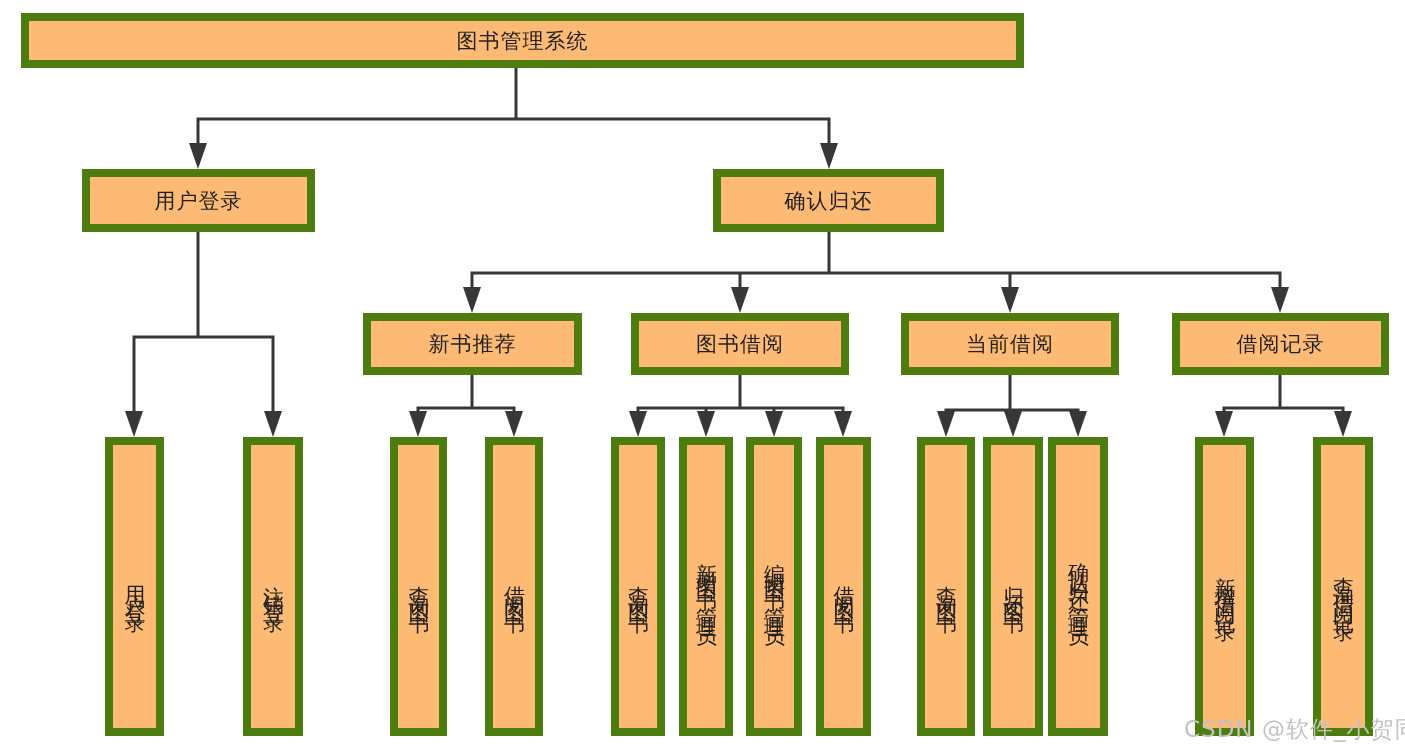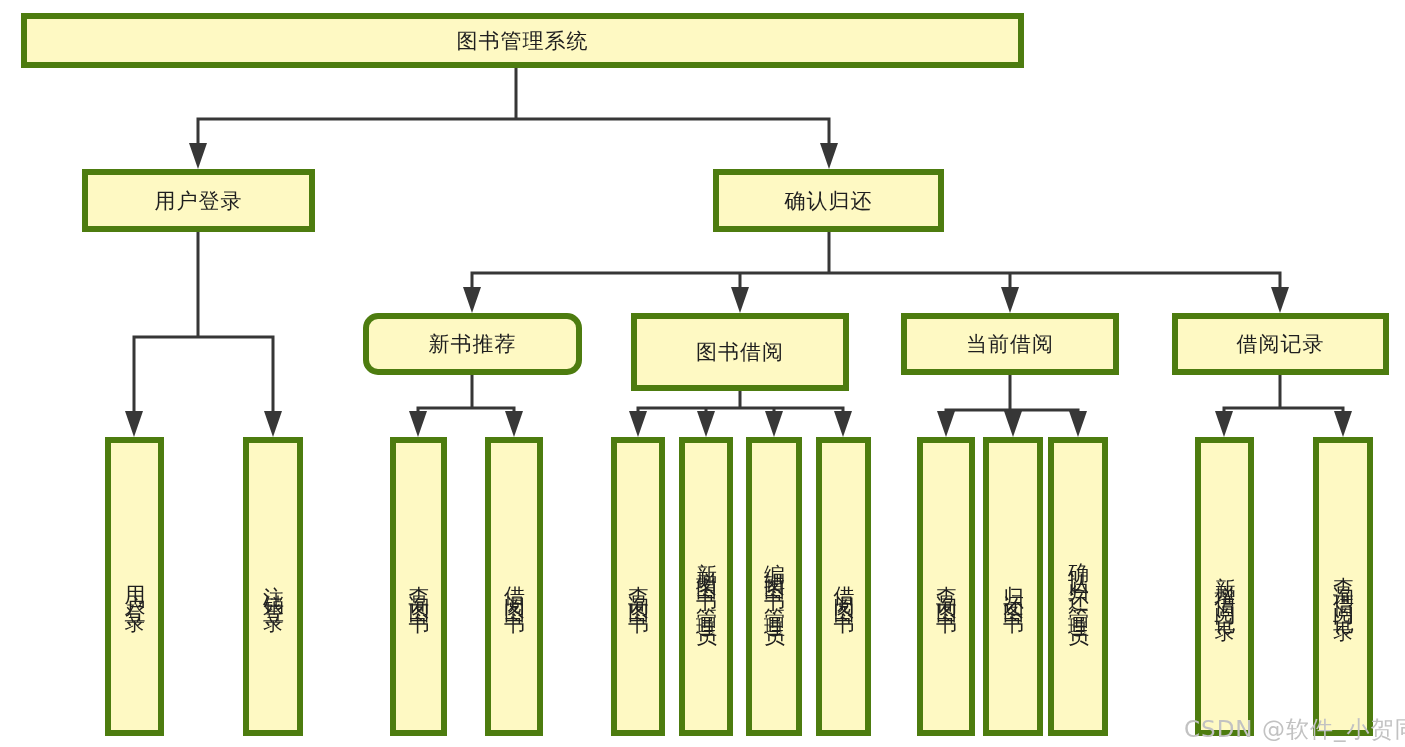--- a/index.html
+++ b/index.html
@@ -12,22 +12,22 @@
     overflow: hidden;
   }
   .wires {
     position: absolute;
     left: 0; top: 0;
     z-index: 1;
   }
   .node {
     position: absolute;
     box-sizing: border-box;
-    border: 6px solid #4d7c0f;
-    background: #fef9c3;
+    border: 8px solid #4d7c0f;
+    background: #fdba74;
     display: flex;
     align-items: center;
     justify-content: center;
     color: #1f1f1f;
     font-size: 21px;
     letter-spacing: 1px;
     z-index: 2;
     white-space: nowrap;
   }
   .leaf { z-index: 2; }
@@ -93,22 +93,22 @@
       <polygon points="1215,411 1233,411 1224,437"></polygon>
       <polygon points="1334,411 1352,411 1343,437"></polygon>
     </g>
   </svg>
 
   <div class="node" style="left:21px; top:13px; width:1003px; height:55px;">图书管理系统</div>
 
   <div class="node" style="left:82px; top:169px; width:233px; height:63px;">用户登录</div>
   <div class="node" style="left:713px; top:169px; width:231px; height:63px;">确认归还</div>
 
-  <div class="node" style="left:363px; top:313px; width:219px; height:62px;border-radius:15px;">新书推荐</div>
-  <div class="node" style="left:631px; top:313px; width:218px; height:78px;">图书借阅</div>
+  <div class="node" style="left:363px; top:313px; width:219px; height:62px;">新书推荐</div>
+  <div class="node" style="left:631px; top:313px; width:218px; height:62px;">图书借阅</div>
   <div class="node" style="left:901px; top:313px; width:218px; height:62px;">当前借阅</div>
   <div class="node" style="left:1172px; top:313px; width:217px; height:62px;">借阅记录</div>
 
   <div class="node leaf" style="left:105px; top:437px; width:59px; height:299px;">
     <span class="vtext">用户登录</span>
   </div>
   <div class="node leaf" style="left:243px; top:437px; width:60px; height:299px;">
     <span class="vtext">注销登录</span>
   </div>
 

